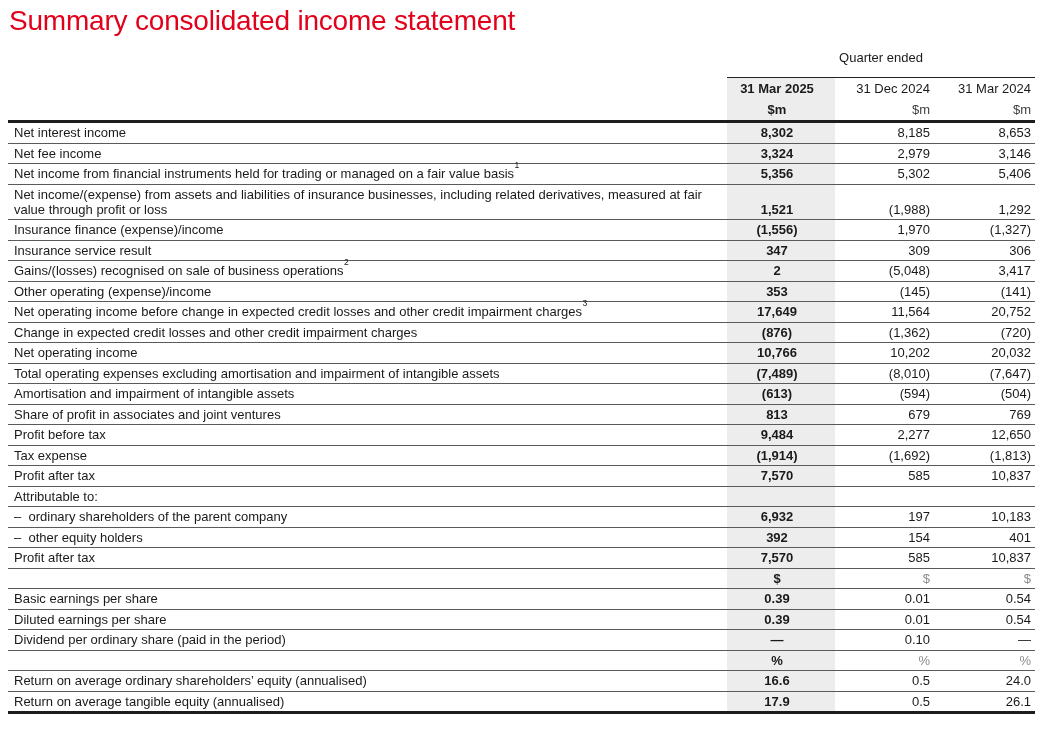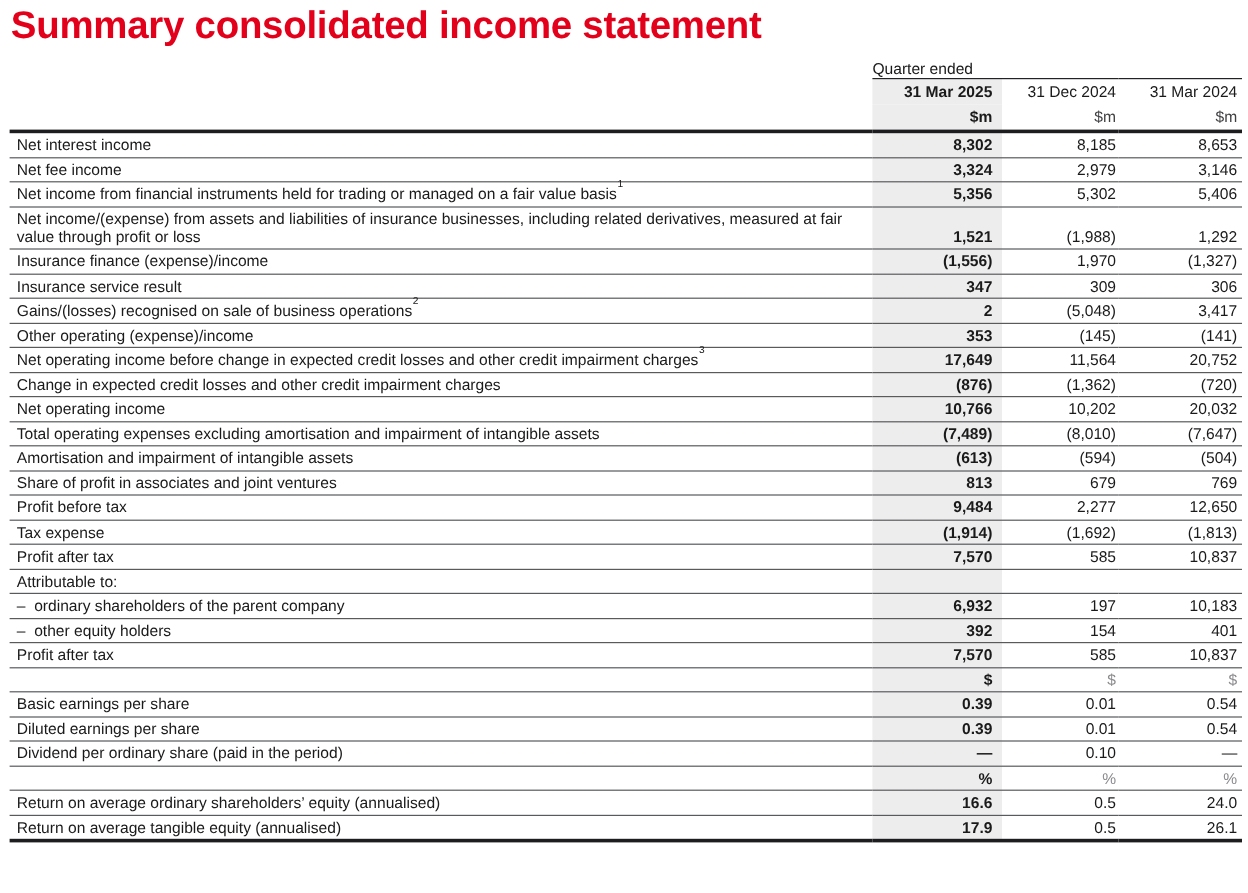--- a/index.html
+++ b/index.html
@@ -11,44 +11,44 @@
     --unit-gray:#8b8b8f;
     --unit-dark:#3f3f42;
   }
   html,body{margin:0;padding:0;overflow:hidden;}
   body{
     width:1040px;height:744px;background:#ffffff;
     font-family:"Liberation Sans",sans-serif;color:var(--ink);
   }
   h1{
     margin:7px 0 0 9px;
-    font-size:32px;line-height:28px;font-weight:bold;
+    font-size:28px;line-height:28px;font-weight:normal;
     color:var(--accent);
     letter-spacing:-0.2px;
   }
   table{
     border-collapse:collapse;table-layout:fixed;
     width:1027px;margin:12px 0 0 8px;
     font-size:13px;
   }
   col.c-label{width:719px;}
   col.c-v1{width:108px;}
   col.c-v2{width:97px;}
   col.c-v3{width:103px;}
   td{padding:2px 0 2.5px;line-height:15px;vertical-align:bottom;}
   td.lbl{text-align:left;padding-left:6px;padding-right:23px;}
-  td.c1{text-align:right;font-weight:bold;background:var(--shade);padding-right:8px;}
+  td.c1{text-align:center;font-weight:bold;background:var(--shade);padding-right:8px;}
   td.num{text-align:right;padding-right:4px;}
   td.num.mid{padding-right:2px;}
   .bold{font-weight:normal;}
   thead td{padding-top:3px;padding-bottom:3px;}
   td.qhead{
-    font-weight:normal;
+    text-align:center;font-weight:normal;
     border-bottom:1.5px solid #222224;
-    padding-bottom:0;
+    padding-bottom:12px;
   }
   tr.unit-header-row td{border-bottom:3px solid var(--strong);}
   tbody tr td{border-bottom:1px solid var(--line);}
   tbody tr:last-child td{border-bottom:3px solid var(--strong);}
   .unit-dark{color:var(--unit-dark);}
   .unit-gray{color:var(--unit-gray);}
   sup{
     font-size:8.5px;line-height:0;
     position:relative;top:-5px;left:0.5px;
   }

